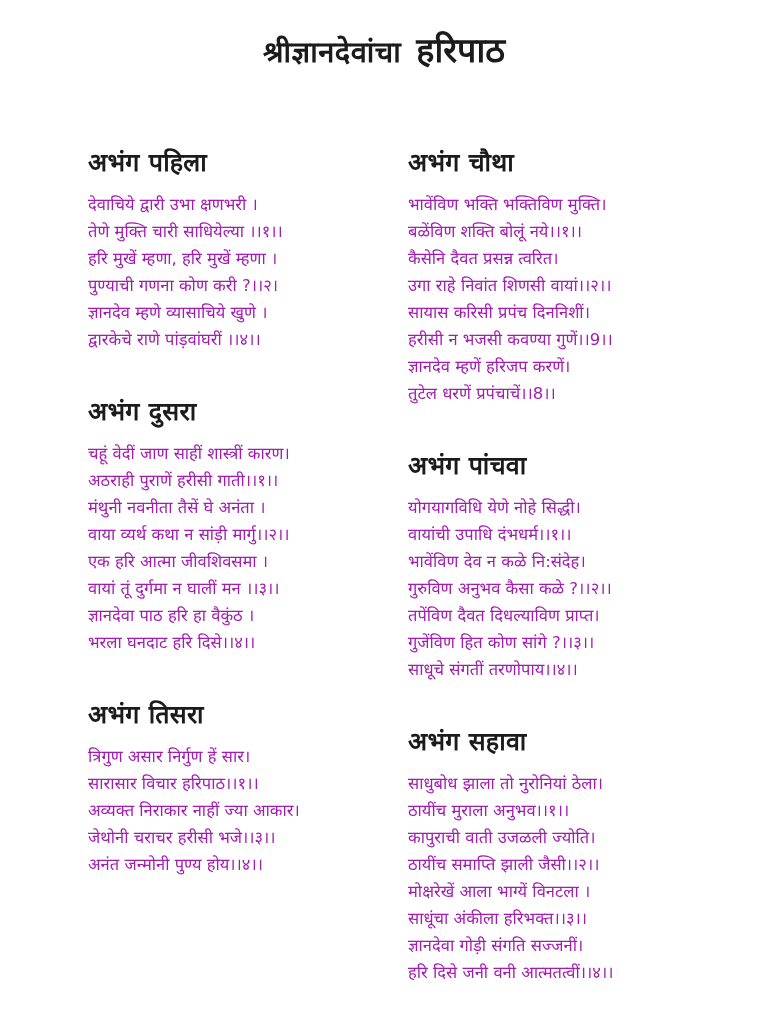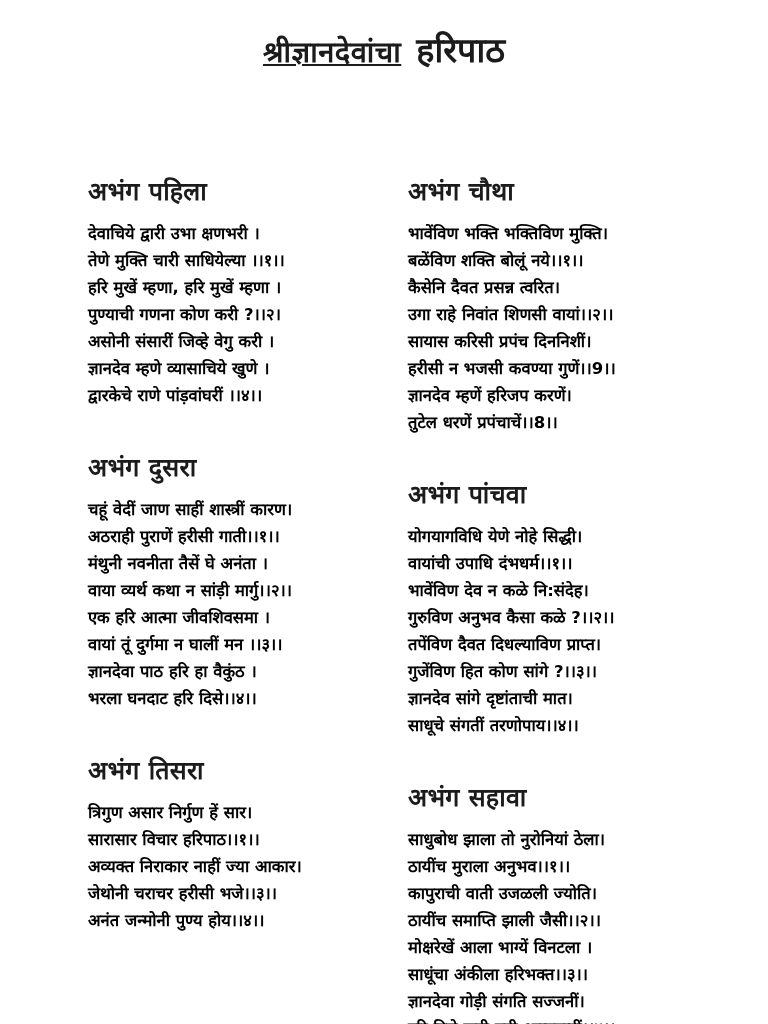--- a/index.html
+++ b/index.html
@@ -19,47 +19,46 @@
   }
   .doc-title {
     margin-top: 26px;
     text-align: center;
     white-space: nowrap;
   }
   .doc-title .title-prefix {
     font-size: 29px;
     font-weight: 700;
     letter-spacing: 0.5px;
-    text-decoration: underline;
   }
   .doc-title .title-main {
     font-size: 34px;
     font-weight: 800;
     margin-left: 10px;
     text-align: right;
   }
   .columns {
     display: grid;
     grid-template-columns: 320px 320px;
     margin-left: 88px;
     margin-top: 72px;
   }
   .column { width: 320px; }
-  .section { margin-bottom: 40px; margin-top: 29px; }
+  .section { margin-bottom: 40px; }
   .section-heading {
     font-size: 25px;
     font-weight: 800;
     margin-bottom: 13px;
     letter-spacing: 0.3px;
   }
   .verse-line {
     font-size: 16.5px;
     line-height: 27px;
-    font-weight: 700;
-    color: #000000;
+    font-weight: 400;
+    color: #a21caf;
     white-space: nowrap;
   }
 </style>
 </head>
 <body>
 
 <div class="page">
 
   <div class="doc-title">
     <span class="title-prefix">श्रीज्ञानदेवांचा</span>
@@ -69,21 +68,20 @@
   <div class="columns">
 
     <div class="column">
 
       <div class="section">
         <div class="section-heading">अभंग पहिला</div>
         <div class="verse-line">देवाचिये द्वारी उभा क्षणभरी ।</div>
         <div class="verse-line">तेणे मुक्ति चारी साधियेल्या ।।१।।</div>
         <div class="verse-line">हरि मुखें म्हणा, हरि मुखें म्हणा ।</div>
         <div class="verse-line">पुण्याची गणना कोण करी ?।।२।</div>
-        <div class="verse-line">असोनी संसारीं जिव्हे वेगु करी ।</div>
         <div class="verse-line">ज्ञानदेव म्हणे व्यासाचिये खुणे ।</div>
         <div class="verse-line">द्वारकेचे राणे पांड़वांघरीं ।।४।।</div>
       </div>
 
       <div class="section">
         <div class="section-heading">अभंग दुसरा</div>
         <div class="verse-line">चहूं वेदीं जाण साहीं शास्त्रीं कारण।</div>
         <div class="verse-line">अठराही पुराणें हरीसी गाती।।१।।</div>
         <div class="verse-line">मंथुनी नवनीता तैसें घे अनंता ।</div>
         <div class="verse-line">वाया व्यर्थ कथा न सांड़ी मार्गु।।२।।</div>
@@ -119,21 +117,20 @@
       </div>
 
       <div class="section">
         <div class="section-heading">अभंग पांचवा</div>
         <div class="verse-line">योगयागविधि येणे नोहे सिद्धी।</div>
         <div class="verse-line">वायांची उपाधि दंभधर्म।।१।।</div>
         <div class="verse-line">भावेंविण देव न कळे नि:संदेह।</div>
         <div class="verse-line">गुरुविण अनुभव कैसा कळे ?।।२।।</div>
         <div class="verse-line">तपेंविण दैवत दिधल्याविण प्राप्त।</div>
         <div class="verse-line">गुजेंविण हित कोण सांगे ?।।३।।</div>
-        <div class="verse-line">ज्ञानदेव सांगे दृष्टांताची मात।</div>
         <div class="verse-line">साधूचे संगतीं तरणोपाय।।४।।</div>
       </div>
 
       <div class="section">
         <div class="section-heading">अभंग सहावा</div>
         <div class="verse-line">साधुबोध झाला तो नुरोनियां ठेला।</div>
         <div class="verse-line">ठायींच मुराला अनुभव।।१।।</div>
         <div class="verse-line">कापुराची वाती उजळली ज्योति।</div>
         <div class="verse-line">ठायींच समाप्ति झाली जैसी।।२।।</div>
         <div class="verse-line">मोक्षरेखें आला भाग्यें विनटला ।</div>

